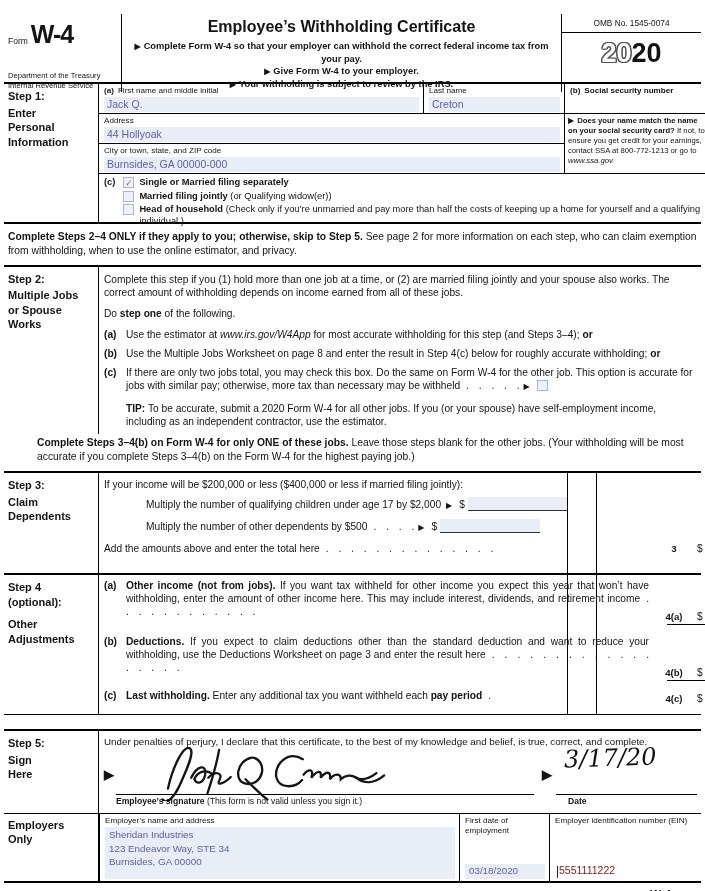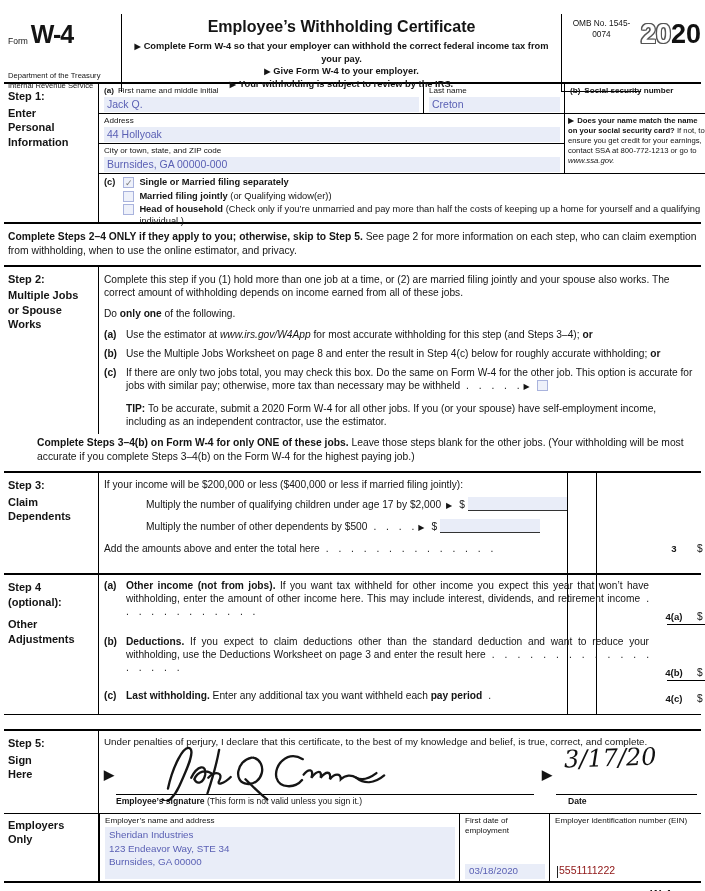--- a/index.html
+++ b/index.html
@@ -17,21 +17,21 @@
   .hdr { display:grid; grid-template-columns:118px 1fr 140px; height:70px; border-bottom:2px solid #000; }
   .hdr-left { border-right:1px solid #000; padding:4px 2px 2px 4px; display:flex; flex-direction:column; justify-content:space-between; }
   .formline { display:flex; align-items:flex-end; gap:3px; }
   .form-word { font-size:8.5px; padding-bottom:3px; }
   .form-name { font-size:25px; font-weight:bold; letter-spacing:-1px; }
   .agency { font-size:7.6px; line-height:1.25; white-space:pre-line; }
   .hdr-mid { padding:2px 6px; text-align:center; }
   .hdr-title { font-size:16px; font-weight:bold; margin:1px 0 3px 0; }
   .hdr-bullet { font-size:9.3px; font-weight:bold; line-height:1.32; }
   .arrow { font-size:8px; margin-right:3px; }
-  .hdr-right { border-left:1px solid #000; display:flex; }
+  .hdr-right { border-left:1px solid #000; display:flex; flex-direction:column; }
   .omb { font-size:8.3px; text-align:center; padding:4px 2px 3px 2px; border-bottom:1px solid #000; }
   .year { text-align:center; font-size:27px; font-weight:bold; letter-spacing:0; padding-top:3px; }
   .yr-outline { color:#fff; text-shadow:-1.2px -1.2px 0 #555,1.2px -1.2px 0 #555,-1.2px 1.2px 0 #555,1.2px 1.2px 0 #555,-1.2px 0 0 #555,1.2px 0 0 #555,0 -1.2px 0 #555,0 1.2px 0 #555; }
   .yr-solid { color:#111; }
 
   
   .sec { display:grid; grid-template-columns:95px 1fr; border-top:2px solid #000; position:relative; }
   .steplabel { border-right:1px solid #000; padding:5px 2px 3px 4px; font-weight:bold; font-size:11px; line-height:1.32; }
   .steplabel .sub { white-space:pre-line; margin-top:2px; }
 
@@ -202,21 +202,21 @@
 
   <div class="sec">
     <div class="steplabel">
       <span>Step 2:</span>
       <div class="sub">Multiple Jobs
 or Spouse
 Works</div>
     </div>
     <div class="s2main">
       <p>Complete this step if you (1) hold more than one job at a time, or (2) are married filing jointly and your spouse also works. The correct amount of withholding depends on income earned from all of these jobs.</p>
-      <p><span>Do </span><span class="bold">only one</span><span> of the following.</span></p>
+      <p><span>Do </span><span class="bold">step one</span><span> of the following.</span></p>
       <div class="item">
         <span class="inum">(a)</span>
         <span class="itext"><span>Use the estimator at </span><span class="ital">www.irs.gov/W4App</span><span> for most accurate withholding for this step (and Steps 3–4); </span><span class="bold">or</span></span>
       </div>
       <div class="item">
         <span class="inum">(b)</span>
         <span class="itext"><span>Use the Multiple Jobs Worksheet on page 8 and enter the result in Step 4(c) below for roughly accurate withholding; </span><span class="bold">or</span></span>
       </div>
       <div class="item">
         <span class="inum">(c)</span>

